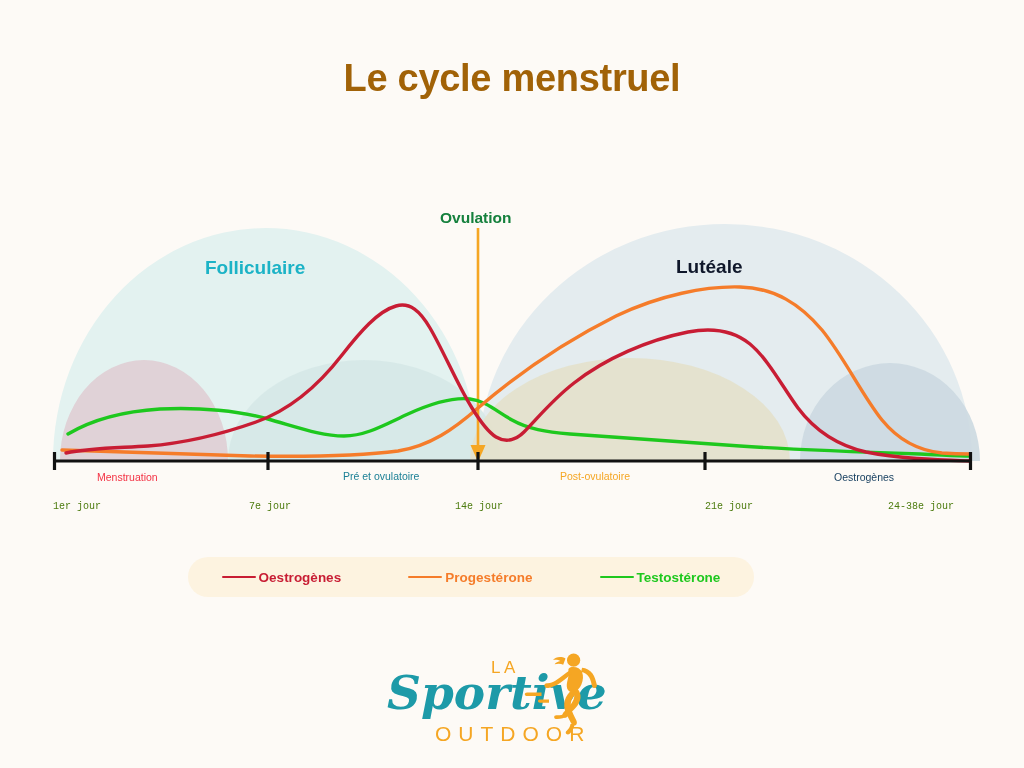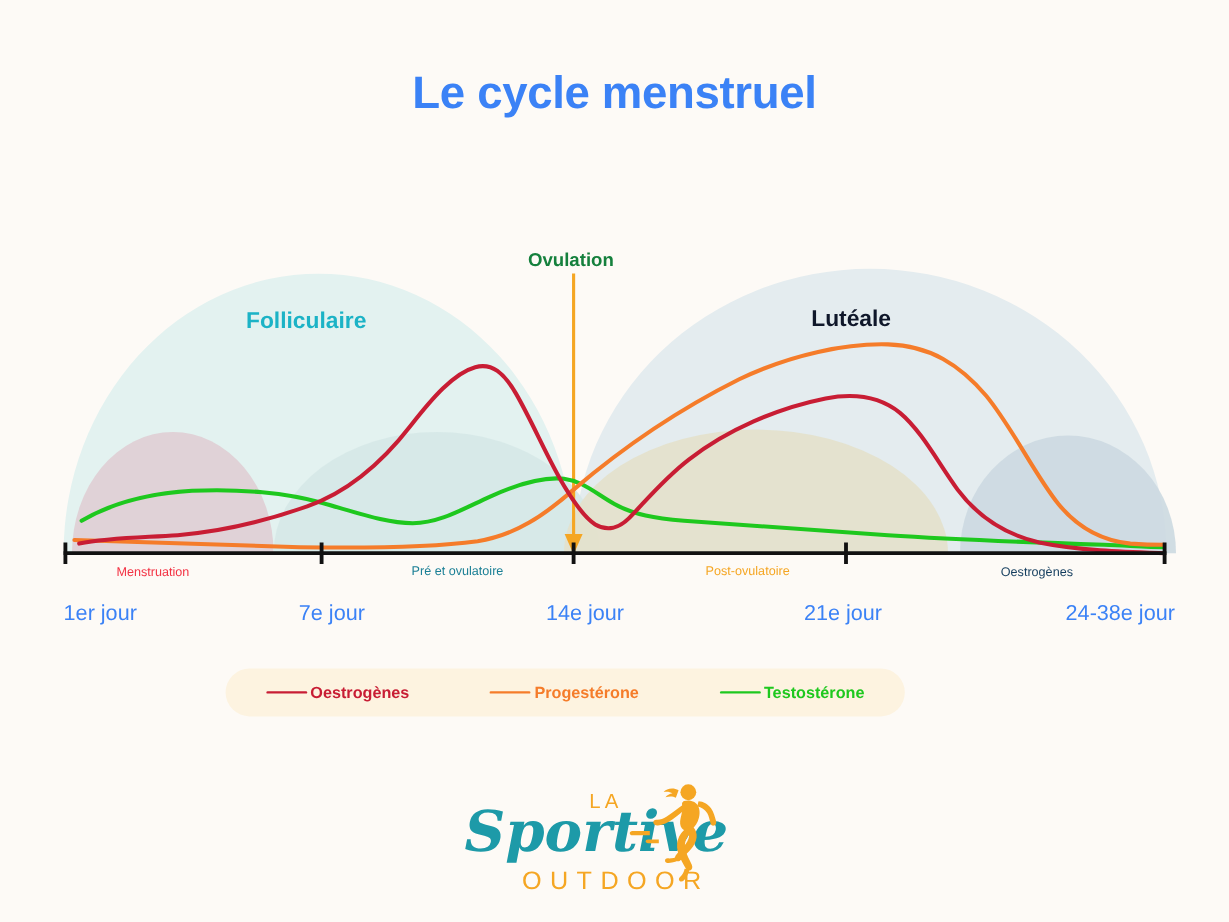--- a/index.html
+++ b/index.html
@@ -20,21 +20,21 @@
 
   
   #title {
     position: absolute;
     left: 0; top: 57px;
     width: 1024px;
     text-align: center;
     font-size: 38px;
     font-weight: bold;
     letter-spacing: -0.3px;
-    color: #3b82f6;
+    color: #a16207;
   }
 
   
   #chart-area {
     position: absolute;
     left: 0; top: 180px;
     width: 1024px; height: 300px;
   }
   #chart-svg { display: block; }
 
@@ -62,30 +62,31 @@
   
   .sub-phase {
     position: absolute;
     font-size: 10.5px;
     font-weight: normal;
     white-space: nowrap;
     text-align: center;
   }
   #sub-menstruation { left: 97px;  top: 471px; color: #f33244; }
   #sub-pre          { left: 303px; top: 470px; color: #1a7f95; padding-left: 40px; }
-  #sub-post         { left: 588px; top: 470px; color: #f5a623; }
+  #sub-post         { left: 560px; top: 470px; color: #f5a623; }
   #sub-premenstruel { left: 834px; top: 471px; color: #143d5e; }
 
   
   .day-label {
     position: absolute;
     top: 501px;
-    font-size: 18px;
-    color: #3b82f6;
-    white-space: nowrap;
+    font-size: 10px;
+    color: #4d7c0f;
+    white-space: nowrap;
+    font-family: Liberation Mono, monospace;
   }
 
   
   #legend {
     position: absolute;
     left: 188px; top: 557px;
     width: 566px; height: 40px;
     background: #fdf3e0;
     border-radius: 20px;
     display: flex;
@@ -203,21 +204,21 @@
   </svg>
 
   <div class="sub-phase" id="sub-menstruation">Menstruation</div>
   <div class="sub-phase" id="sub-pre">Pré et ovulatoire</div>
   <div class="sub-phase" id="sub-post">Post-ovulatoire</div>
   <div class="sub-phase" id="sub-premenstruel">Oestrogènes</div>
 
   <div class="day-label" style="left:53px;">1er jour</div>
   <div class="day-label" style="left:249px;">7e jour</div>
   <div class="day-label" style="left:455px;">14e jour</div>
-  <div class="day-label" style="left:670px;">21e jour</div>
+  <div class="day-label" style="left:705px;">21e jour</div>
   <div class="day-label" style="left:888px;">24-38e jour</div>
 
   <div id="legend">
     <div class="legend-item">
       <span class="legend-swatch" style="background:#c81d34;"></span>
       <span class="legend-label" style="color:#c81d34;">Oestrogènes</span>
     </div>
     <div class="legend-item">
       <span class="legend-swatch" style="background:#f57c2a;"></span>
       <span class="legend-label" style="color:#f57c2a;">Progestérone</span>

